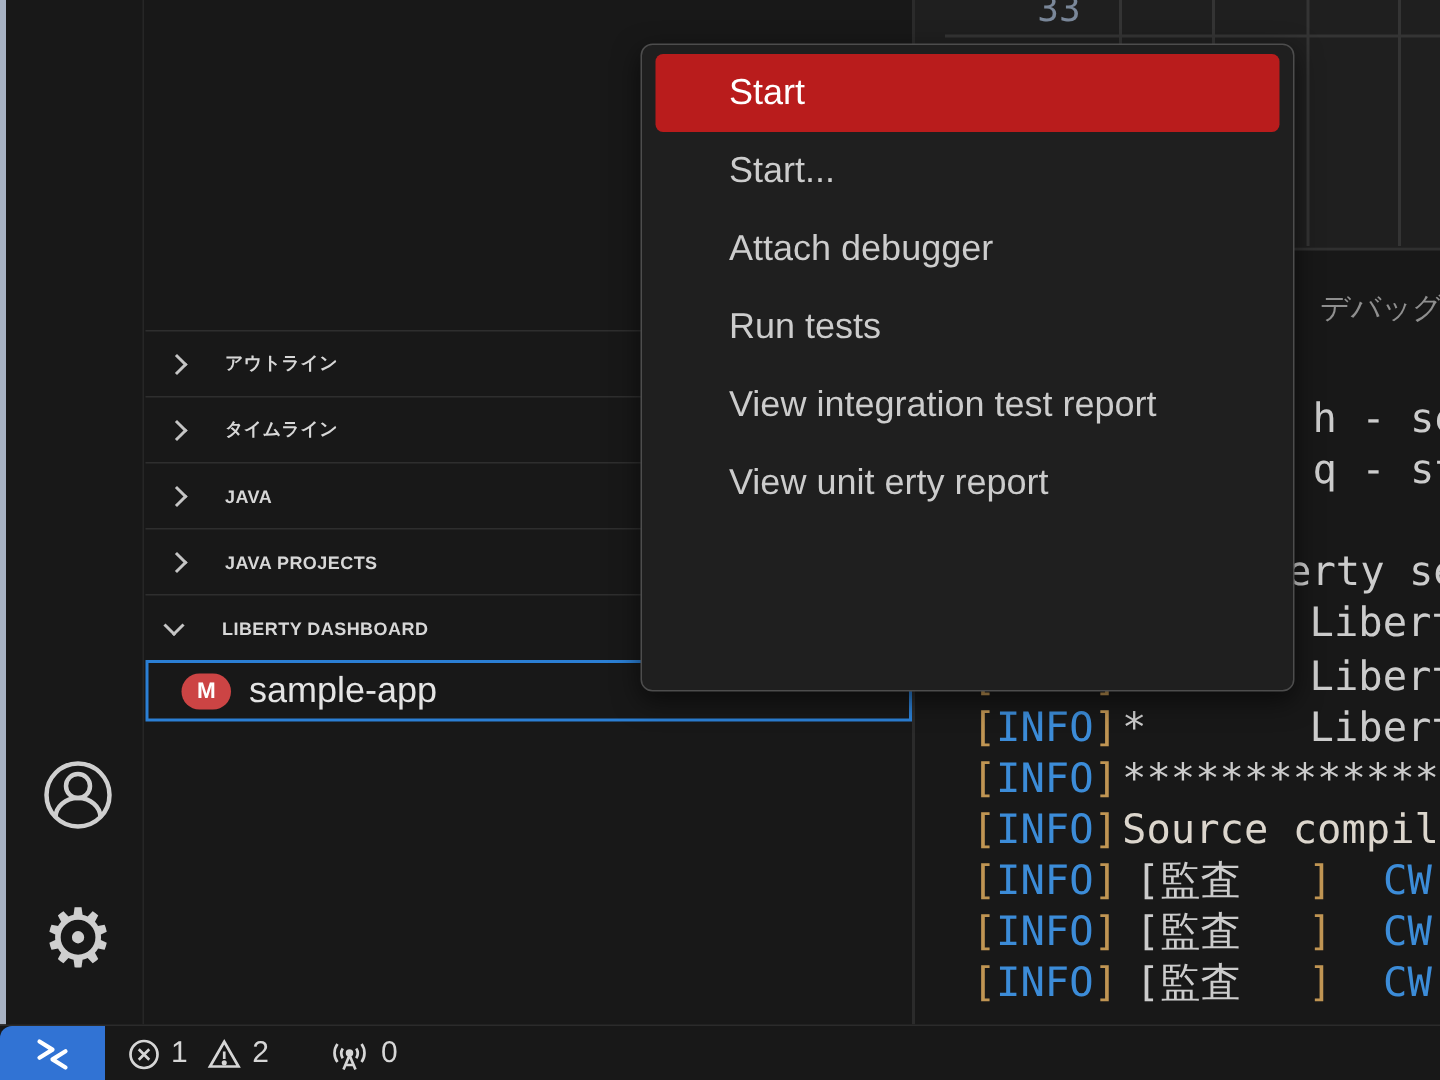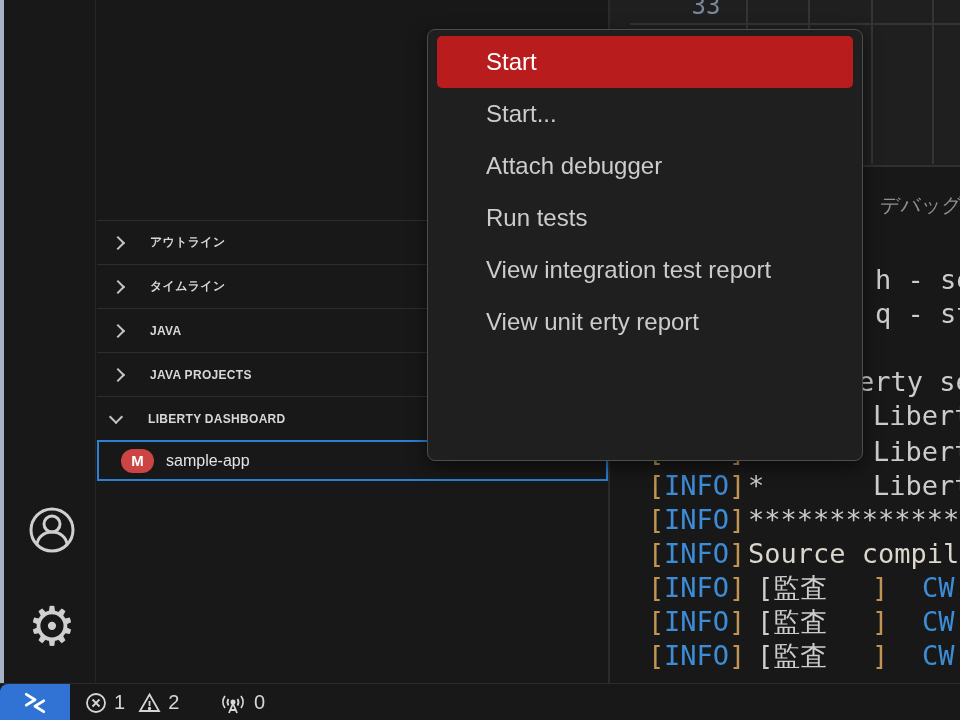--- a/index.html
+++ b/index.html
@@ -32,21 +32,21 @@
   .chev.right { transform:rotate(-45deg); margin-left:2px; }
   .chev.down  { transform:rotate(45deg); margin-top:-4px; }
   #tree-item {
     position:absolute; left:0; top:440px; width:511px; height:41px;
     border:2px solid #2b7fd4; display:flex; align-items:center; padding-left:22px;
     background:#181818; cursor:pointer;
   }
   #m-badge { width:33px; height:24px; background:#cc4444; border-radius:12px;
     color:#ffffff; font-size:15px; font-weight:700; display:flex; align-items:center;
     justify-content:center; }
-  #tree-item .label { margin-left:12px; font-size:16px; color:#e4e4e4; }
+  #tree-item .label { margin-left:12px; font-size:24px; color:#e4e4e4; }
 
   
   #editor { position:absolute; left:608px; top:0; width:352px; height:165px;
     background:#1f1f1f; border-left:2px solid #2b2b2b; }
   .vline { position:absolute; top:0; width:2px; height:164px; background:#343434; }
   #editor .hline { position:absolute; left:20px; right:0; top:23px; height:2px; background:#343434; }
   #cell-value { position:absolute; left:54px; top:-8px; width:84px; text-align:center;
     font-family:"DejaVu Sans Mono", monospace; font-size:24px; color:#7a8799; }
 
   

